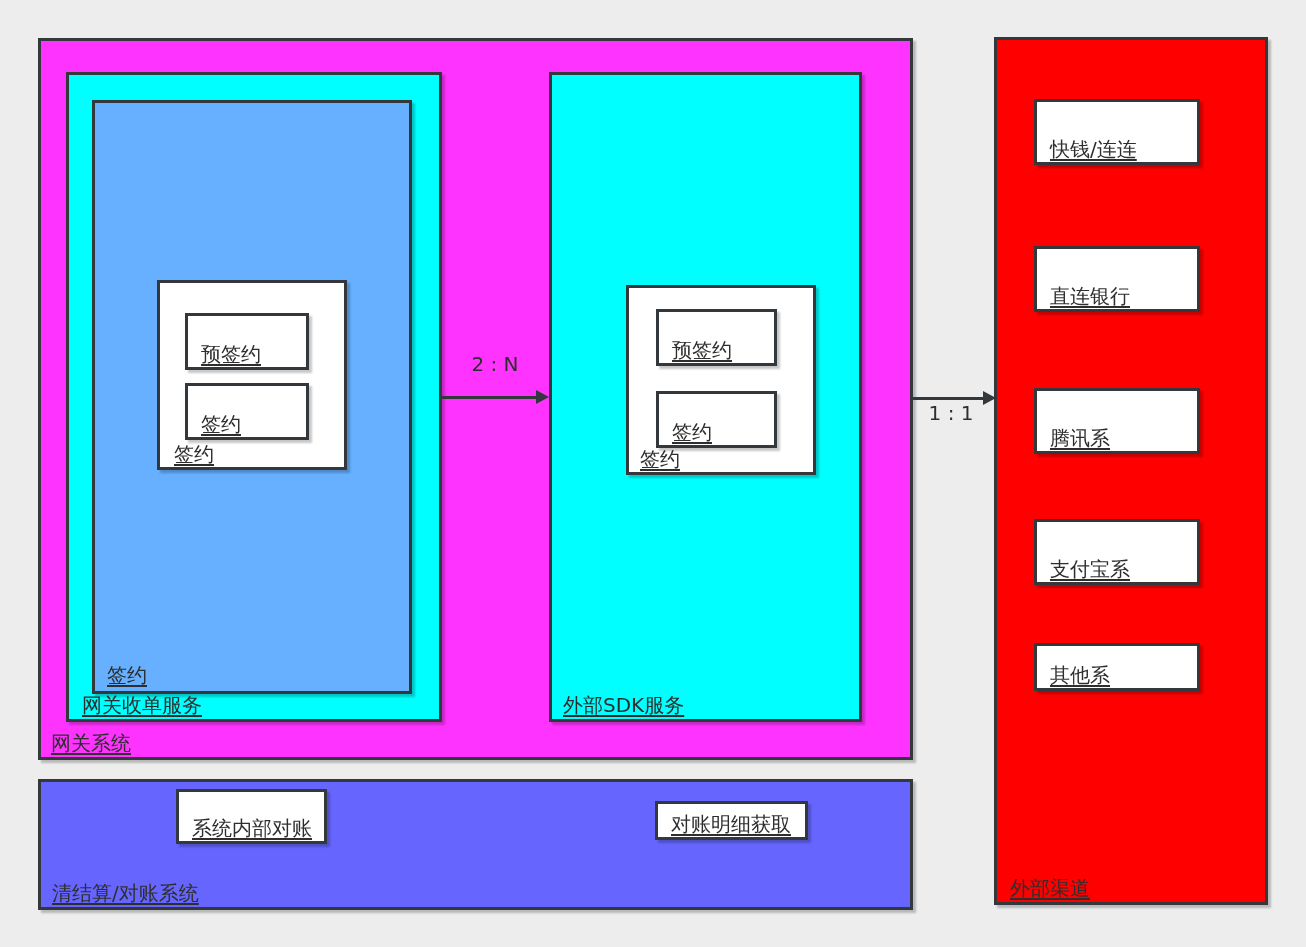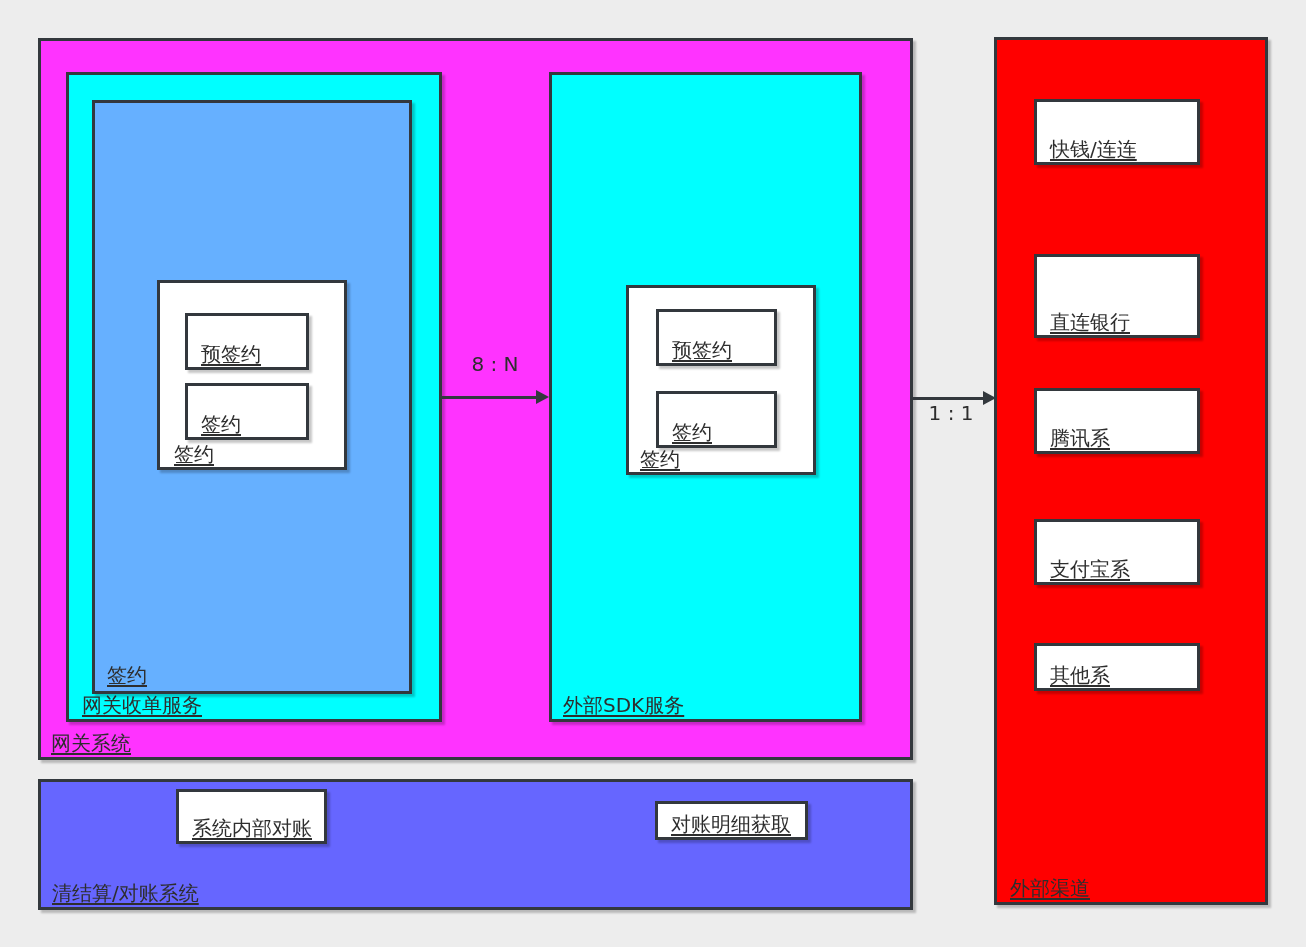--- a/index.html
+++ b/index.html
@@ -89,37 +89,37 @@
         <div class="box node" style="left:27px; top:21px; width:121px; height:57px;">
           <div class="label" style="left:13px; bottom:1px;">预签约</div>
         </div>
         <div class="box node" style="left:27px; top:103px; width:121px; height:57px;">
           <div class="label" style="left:13px; bottom:1px;">签约</div>
         </div>
       </div>
     </div>
   </div>
 
-  <div class="arrow-label" style="left:442px; top:352px; width:106px;">8 : N</div>
+  <div class="arrow-label" style="left:442px; top:352px; width:106px;">2 : N</div>
   <div class="arrow-line" style="left:442px; top:396px; width:94px;">
     <span class="arrow-head"></span>
   </div>
 
   <div class="arrow-label" style="left:913px; top:358px; width:76px;margin-top:43px;">1 : 1</div>
   <div class="arrow-line" style="left:913px; top:397px; width:70px;">
     <span class="arrow-head"></span>
   </div>
 
   <div class="box" style="left:994px; top:37px; width:274px; height:868px; background:var(--red,#FF0000);">
     <div class="label" style="left:13px;">外部渠道</div>
 
     <div class="box node" style="left:37px; top:59px; width:166px; height:66px;">
       <div class="label" style="left:13px; bottom:1px;">快钱/连连</div>
     </div>
-    <div class="box node" style="left:37px; top:214px; width:166px; height:84px;">
+    <div class="box node" style="left:37px; top:206px; width:166px; height:66px;">
       <div class="label" style="left:13px; bottom:1px;">直连银行</div>
     </div>
     <div class="box node" style="left:37px; top:348px; width:166px; height:66px;">
       <div class="label" style="left:13px; bottom:1px;">腾讯系</div>
     </div>
     <div class="box node" style="left:37px; top:479px; width:166px; height:66px;">
       <div class="label" style="left:13px; bottom:1px;">支付宝系</div>
     </div>
     <div class="box node" style="left:37px; top:603px; width:166px; height:48px;padding-left:12px;">
       <div class="label" style="left:13px; bottom:1px;">其他系</div>

